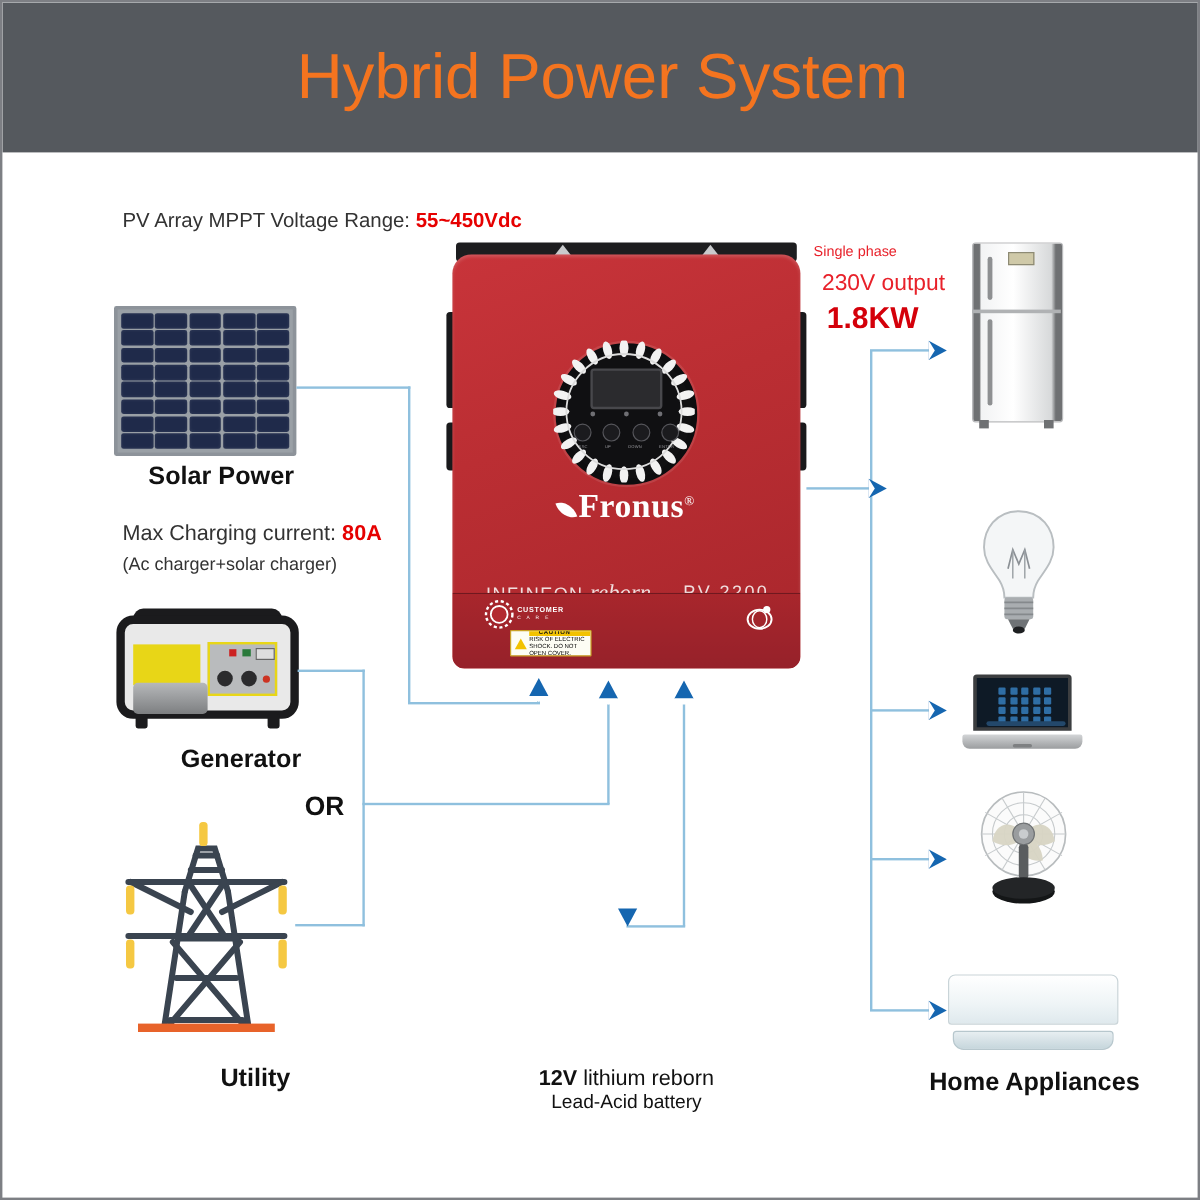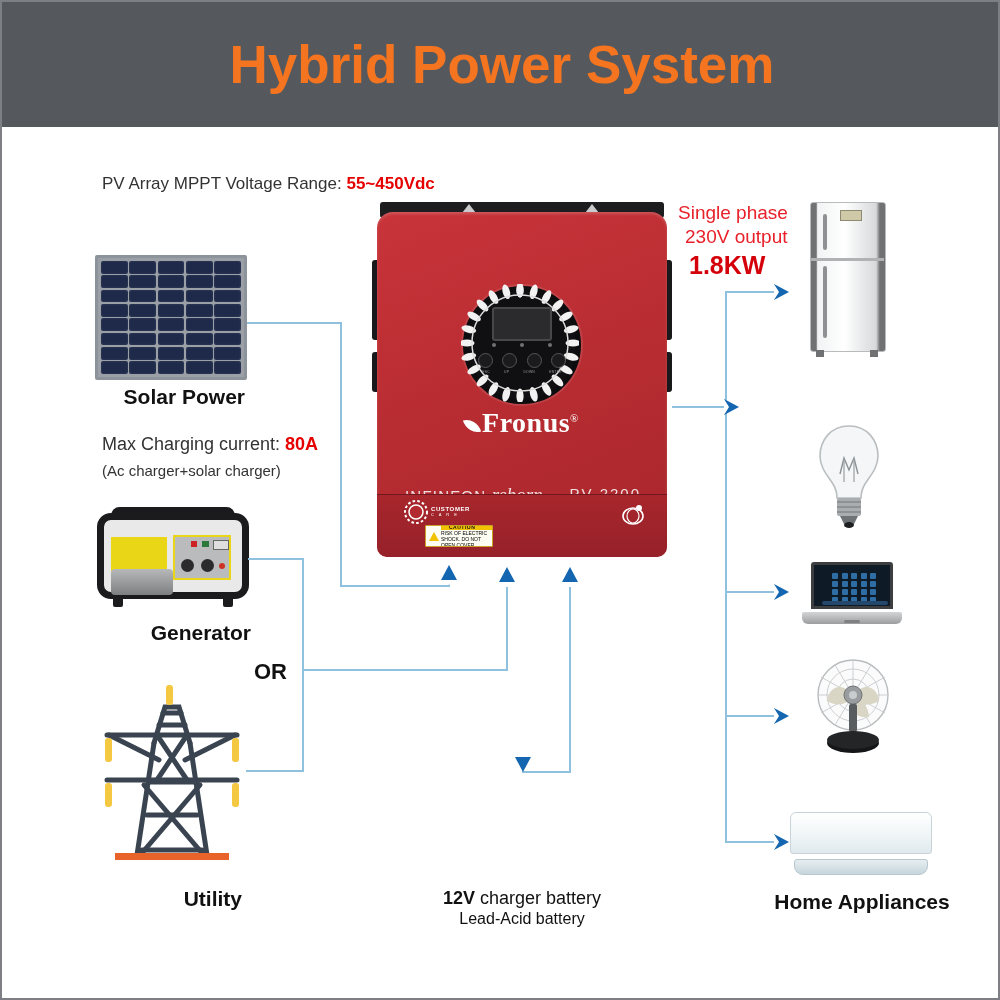--- a/index.html
+++ b/index.html
@@ -21,21 +21,21 @@
 
   
   .header{
     position:absolute;left:0;top:0;width:1000px;height:125px;
     background:#55595e;
     display:flex;align-items:center;justify-content:center;
   }
   .header-title{
     color:#f4741f;
     font-size:53px;
-    font-weight:bold;
+    font-weight:normal;
     letter-spacing:0px;
     font-family:"Liberation Sans", sans-serif;
     white-space:nowrap;
   }
 
   
   .spec{position:absolute;color:#333;font-size:17px;white-space:nowrap;}
   .spec .big-red{color:#e60000;font-size:29px;font-weight:bold;vertical-align:-2px;}
   .spec .red{color:#e60000;font-weight:bold;}
   .spec .bold{font-weight:bold;color:#222;}
@@ -295,21 +295,21 @@
     <span class="red">55~450Vdc</span>
   </div>
 
 
   <div class="spec" style="left:100px;top:432px;font-size:18px;">
     <span>Max Charging current:</span>
     <span class="red">80A</span>
   </div>
   <div class="spec" style="left:100px;top:460px;font-size:15px;">(Ac charger+solar charger)</div>
 
-  <div class="spec" style="left:676px;top:200px;font-size:19px;color:#e8212a;">Single phase</div>
+  <div class="spec" style="left:676px;top:200px;font-size:12px;color:#e8212a;">Single phase</div>
   <div class="spec" style="left:683px;top:224px;font-size:19px;color:#e8212a;">230V output</div>
   <div class="spec" style="left:687px;top:249px;font-size:25px;font-weight:bold;color:#d4000a;">1.8KW</div>
 
   <div class="solar">
     <div class="cell"></div>
       <div class="cell"></div>
       <div class="cell"></div>
       <div class="cell"></div>
       <div class="cell"></div>
     <div class="cell"></div>
@@ -508,21 +508,21 @@
           <ellipse cx="12" cy="13" rx="10" ry="8" fill="none" stroke="#ffffff" stroke-width="1.6"></ellipse>
           <ellipse cx="12" cy="13" rx="6" ry="7" fill="none" stroke="#ffffff" stroke-width="1.2"></ellipse>
           <circle cx="18" cy="5" r="3" fill="#ffffff"></circle>
         </svg>
       </div>
     </div>
   </div>
 
   <div class="cap" style="left:420px;top:886px;width:200px;text-align:center;font-size:18px;">
     <span style="font-weight:bold;">12V</span>
-    <span style="font-weight:normal;">charger battery</span>
+    <span style="font-weight:normal;">lithium reborn</span>
   </div>
   <div class="cap" style="left:420px;top:908px;width:200px;text-align:center;font-size:16px;font-weight:normal;">Lead-Acid battery</div>
 
   <div class="fridge">
     <div class="body"></div>
     <div class="divider"></div>
     <div class="handle" style="top:12px;height:36px;"></div>
     <div class="handle" style="top:64px;height:72px;"></div>
     <div class="disp"></div>
     <div class="foot" style="left:6px;"></div>

